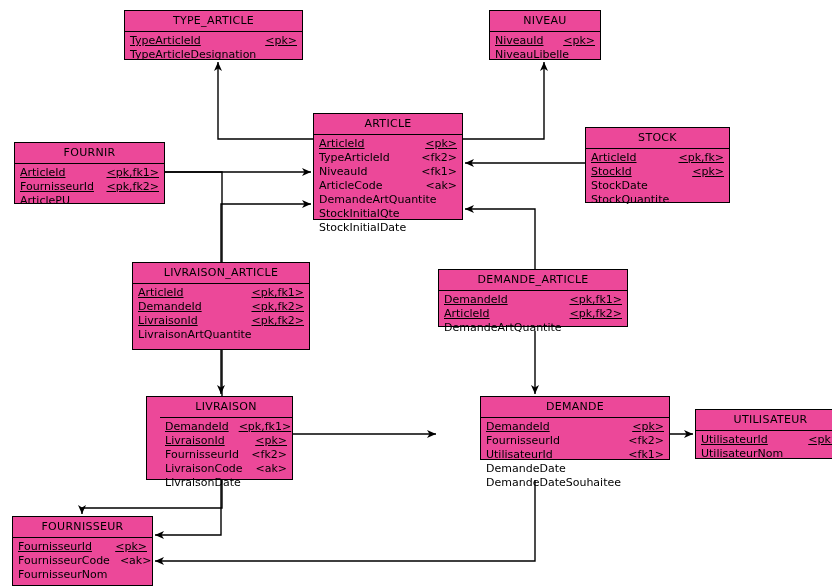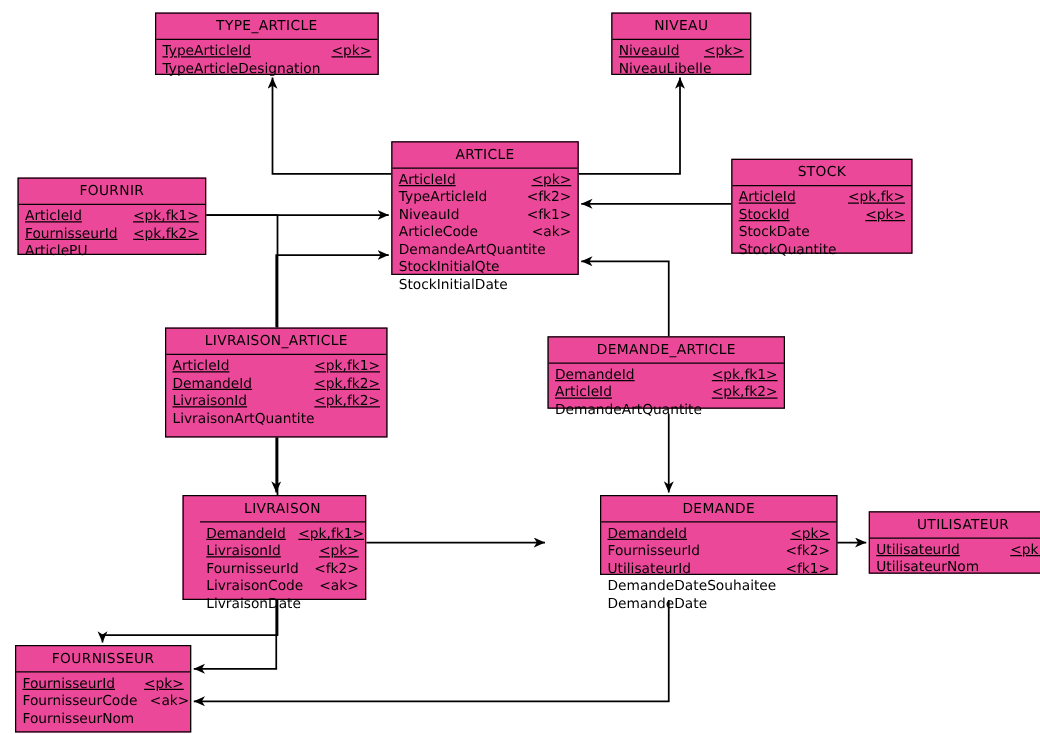--- a/index.html
+++ b/index.html
@@ -269,25 +269,25 @@
           </div>
           <div class="attr">
             <span class="aname">FournisseurId</span>
             <span class="akey">&lt;fk2&gt;</span>
           </div>
           <div class="attr">
             <span class="aname">UtilisateurId</span>
             <span class="akey">&lt;fk1&gt;</span>
           </div>
           <div class="attr">
+            <span class="aname">DemandeDate</span>
+            <span class="akey"></span>
+          </div>
+          <div class="attr">
             <span class="aname">DemandeDateSouhaitee</span>
-            <span class="akey"></span>
-          </div>
-          <div class="attr">
-            <span class="aname">DemandeDate</span>
             <span class="akey"></span>
           </div>
         </div>
       </div>
       <div class="entity" style="left: 695px; top: 409px; width: 151px; height: 50px;">
         <div class="entity-title">UTILISATEUR</div>
         <div class="entity-body">
           <div class="attr pk">
             <span class="aname">UtilisateurId</span>
             <span class="akey">&lt;pk&gt;</span>

